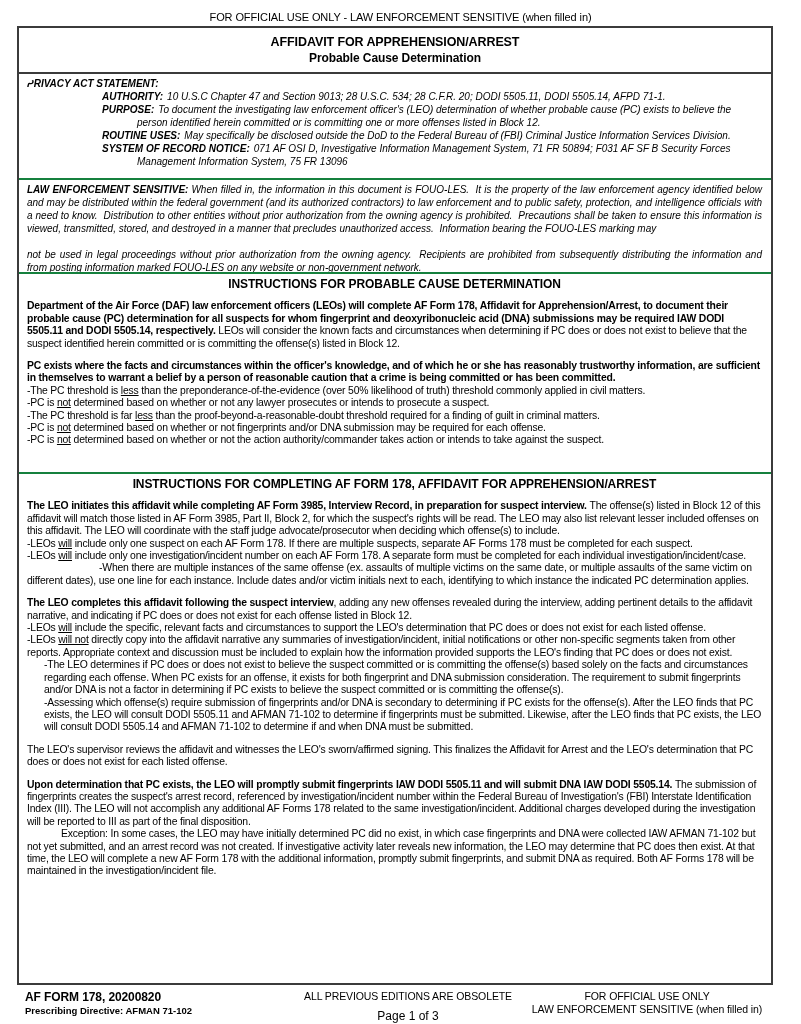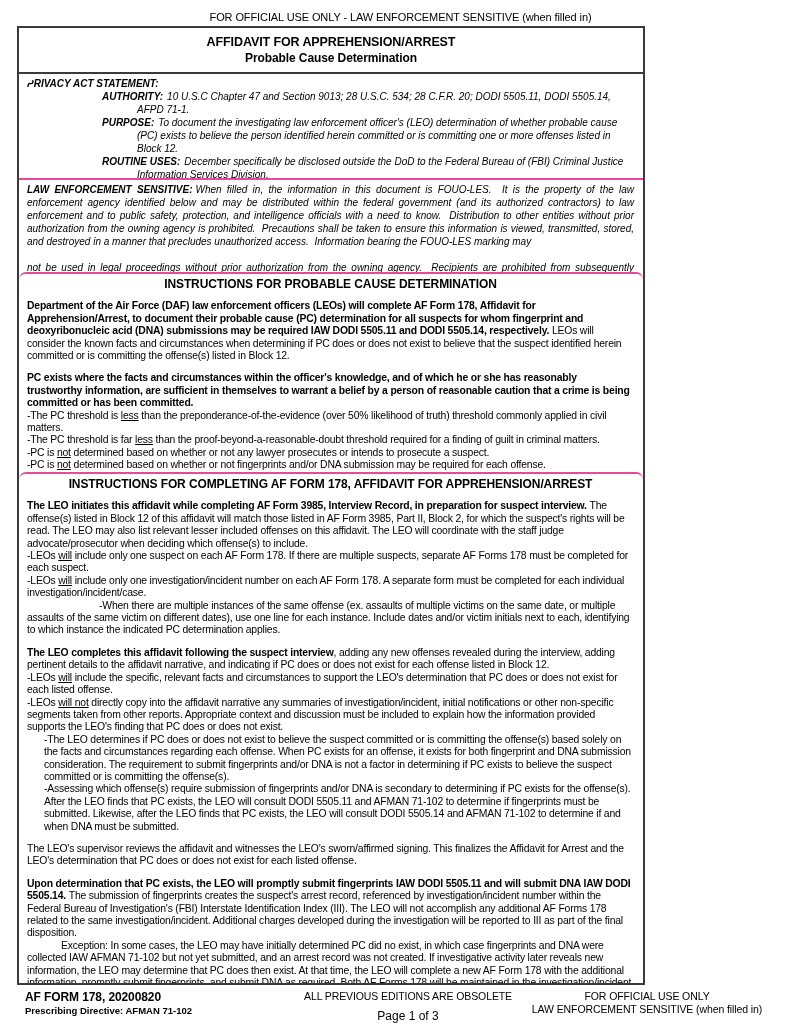--- a/index.html
+++ b/index.html
@@ -1,38 +1,38 @@
 <!DOCTYPE html>
 <html><head>
 <meta charset="utf-8">
 <style>
   html,body{margin:0;padding:0;background:#fff;}
   body{width:801px;height:1024px;overflow:hidden;color:#000;
        font-family:"Liberation Sans",sans-serif;-webkit-font-smoothing:antialiased;}
   .banner{text-align:center;font-size:11px;padding-top:11px;margin-bottom:3px;letter-spacing:-0.1px;}
-  .wrap{margin-left:17px;width:628px;box-sizing:border-box;}
+  .wrap{margin-left:17px;width:756px;box-sizing:border-box;}
   .title-box{border:2px solid #3b3b3b;box-sizing:border-box;height:48px;display:flex;
              flex-direction:column;justify-content:center;text-align:center;gap:2px;}
   .t1{font-weight:bold;font-size:12.5px;letter-spacing:-0.1px;}
   .t2{font-weight:bold;font-size:12px;letter-spacing:-0.1px;}
   .main-box{border:2px solid #3b3b3b;border-top:none;box-sizing:border-box;}
   section{box-sizing:border-box;overflow:hidden;padding:3px 9px 2px 8px;}
-  section + section{border-top:2px solid #ec4899;}
+  section + section{border-top:2px solid #15803d;}
   
   .privacy{height:104px;font-style:italic;font-size:10px;line-height:13px;border-radius:32px;}
   .pa-head{font-weight:bold;}
   .pa-row{margin-left:75px;padding-left:35px;text-indent:-35px;}
   .pa-row .lab{font-weight:bold;margin-right:4px;margin-top:7px;}
   .pa-row .txt{white-space:pre-wrap;}
   .les{height:94px;font-style:italic;font-size:10px;line-height:13px;text-align:justify;}
   .les-p{margin:0;white-space:pre-wrap;}
   .les-p .lab{font-weight:bold;margin-right:3px;}
   .les-p2{margin-top:13px;}
   
-  .instr{font-size:10.4px;line-height:12.4px;letter-spacing:-0.18px;border-radius:7px;}
+  .instr{font-size:10.4px;line-height:12.4px;letter-spacing:-0.18px;}
   .pc{height:200px;}
   .comp{height:511px;}
   .sec-head{text-align:center;font-weight:bold;font-size:12px;letter-spacing:-0.1px;margin:1px 0 3px 0;}
   .rt{margin:0;}
   .gap{margin-top:10px;}
   .b{font-weight:bold;}
   .u{text-decoration:underline;}
   .hang{text-indent:72px;}
   .block1{margin-left:17px;}
   .exc{text-indent:34px;}
@@ -58,38 +58,38 @@
     <div class="t2">Probable Cause Determination</div>
   </div>
 
   <div class="main-box">
 
     <section class="privacy">
       <div class="pa-head">PRIVACY ACT STATEMENT:</div>
       <div>
           <div class="pa-row"><span class="lab">AUTHORITY:</span><span class="txt">10 U.S.C Chapter 47 and Section 9013; 28 U.S.C. 534; 28 C.F.R. 20; DODI 5505.11, DODI 5505.14, AFPD 71-1.</span></div>
           <div class="pa-row"><span class="lab">PURPOSE:</span><span class="txt">To document the investigating law enforcement officer's (LEO) determination of whether probable cause (PC) exists to believe the person identified herein committed or is committing one or more offenses listed in Block 12.</span></div>
-          <div class="pa-row"><span class="lab">ROUTINE USES:</span><span class="txt">December specifically be disclosed outside the DoD to the Federal Bureau of (FBI) Criminal Justice Information Services Division.</span></div>
+          <div class="pa-row"><span class="lab">ROUTINE USES:</span><span class="txt">May specifically be disclosed outside the DoD to the Federal Bureau of (FBI) Criminal Justice Information Services Division.</span></div>
           <div class="pa-row"><span class="lab">SYSTEM OF RECORD NOTICE:</span><span class="txt">071 AF OSI D, Investigative Information Management System, 71 FR 50894; F031 AF SF B Security Forces Management Information System, 75 FR 13096</span></div>
         </div>
     </section>
 
     <section class="les">
       <p class="les-p"><span class="lab">LAW ENFORCEMENT SENSITIVE:</span><span>When filled in, the information in this document is FOUO-LES.  It is the property of the law enforcement agency identified below and may be distributed within the federal government (and its authorized contractors) to law enforcement and to public safety, protection, and intelligence officials with a need to know.  Distribution to other entities without prior authorization from the owning agency is prohibited.  Precautions shall be taken to ensure this information is viewed, transmitted, stored, and destroyed in a manner that precludes unauthorized access.  Information bearing the FOUO-LES marking may</span></p>
       <p class="les-p les-p2">not be used in legal proceedings without prior authorization from the owning agency.  Recipients are prohibited from subsequently distributing the information and from posting information marked FOUO-LES on any website or non-government network.</p>
     </section>
 
     <section class="instr pc">
       <div class="sec-head">INSTRUCTIONS FOR PROBABLE CAUSE DETERMINATION</div>
       <div>
           <div class="rt gap"><span class="b">Department of the Air Force (DAF) law enforcement officers (LEOs) will complete AF Form 178, Affidavit for Apprehension/Arrest, to document their probable cause (PC) determination for all suspects for whom fingerprint and deoxyribonucleic acid (DNA) submissions may be required IAW DODI 5505.11 and DODI 5505.14, respectively. </span><span>LEOs will consider the known facts and circumstances when determining if PC does or does not exist to believe that the suspect identified herein committed or is committing the offense(s) listed in Block 12.</span></div>
           <div class="rt gap"><span class="b">PC exists where the facts and circumstances within the officer's knowledge, and of which he or she has reasonably trustworthy information, are sufficient in themselves to warrant a belief by a person of reasonable caution that a crime is being committed or has been committed.</span></div>
           <div class="rt"><span>-The PC threshold is </span><span class="u">less</span><span> than the preponderance-of-the-evidence (over 50% likelihood of truth) threshold commonly applied in civil matters.</span></div>
+          <div class="rt"><span>-PC is </span><span class="u">not</span><span> determined based on whether or not any lawyer prosecutes or intends to prosecute a suspect.</span></div>
           <div class="rt"><span>-The PC threshold is far </span><span class="u">less</span><span> than the proof-beyond-a-reasonable-doubt threshold required for a finding of guilt in criminal matters.</span></div>
-          <div class="rt"><span>-PC is </span><span class="u">not</span><span> determined based on whether or not any lawyer prosecutes or intends to prosecute a suspect.</span></div>
           <div class="rt"><span>-PC is </span><span class="u">not</span><span> determined based on whether or not fingerprints and/or DNA submission may be required for each offense.</span></div>
           <div class="rt"><span>-PC is </span><span class="u">not</span><span> determined based on whether or not the action authority/commander takes action or intends to take against the suspect.</span></div>
         </div>
     </section>
 
     <section class="instr comp">
       <div class="sec-head">INSTRUCTIONS FOR COMPLETING AF FORM 178, AFFIDAVIT FOR APPREHENSION/ARREST</div>
       <div>
           <div class="rt gap"><span class="b">The LEO initiates this affidavit while completing AF Form 3985, Interview Record, in preparation for suspect interview. </span><span>The offense(s) listed in Block 12 of this affidavit will match those listed in AF Form 3985, Part II, Block 2, for which the suspect's rights will be read. The LEO may also list relevant lesser included offenses on this affidavit. The LEO will coordinate with the staff judge advocate/prosecutor when deciding which offense(s) to include.</span></div>
           <div class="rt"><span>-LEOs </span><span class="u">will</span><span> include only one suspect on each AF Form 178. If there are multiple suspects, separate AF Forms 178 must be completed for each suspect.</span></div>

